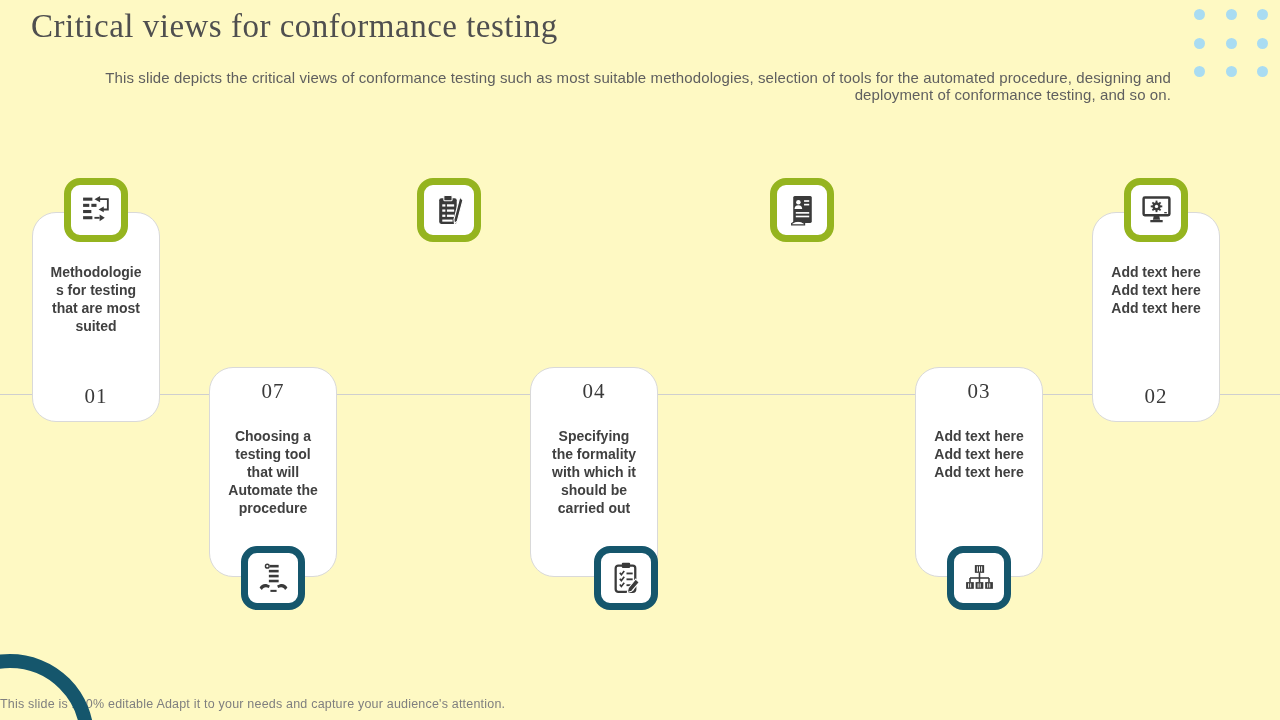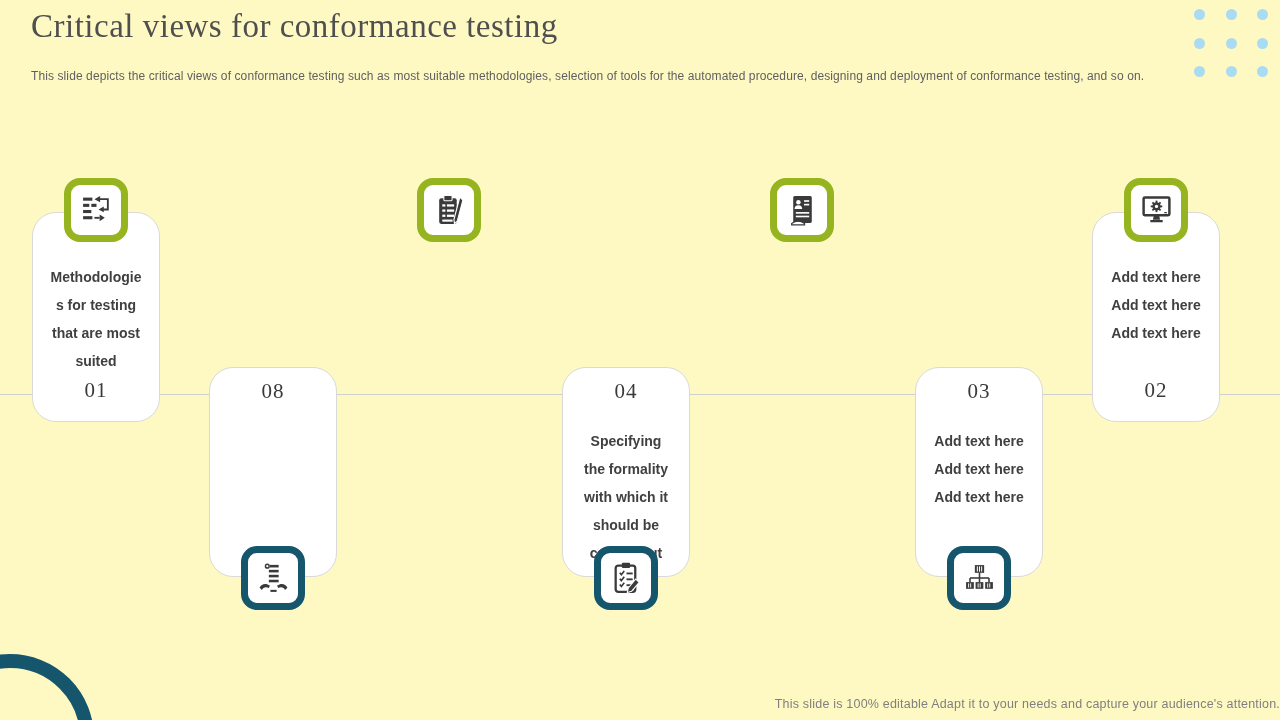--- a/index.html
+++ b/index.html
@@ -21,21 +21,21 @@
     overflow:hidden;font-family:"Liberation Sans", sans-serif;
   }
   .slide-title{
     position:absolute;left:31px;top:8px;margin:0;
     font-family:"Liberation Serif","DejaVu Serif",serif;
     font-weight:400;font-size:33px;color:var(--title-color);
     letter-spacing:0.5px;
   }
   .slide-subtitle{
     position:absolute;left:31px;top:69px;width:1140px;margin:0;
-    font-size:12px;color:var(--subtitle-color);letter-spacing:0.1px;
+    font-size:15px;color:var(--subtitle-color);letter-spacing:0.1px;text-align:right;
   }
   
   .dots{
     position:absolute;left:1194px;top:9px;
     display:grid;grid-template-columns:repeat(3,11px);
     grid-column-gap:20.5px;grid-row-gap:17.5px;
   }
   .dots span{width:11px;height:11px;border-radius:50%;background:var(--dot-blue);}
   
   .timeline-line{
@@ -44,44 +44,44 @@
   }
   .card{
     position:absolute;width:128px;height:210px;background:#fff;
     border:1px solid var(--card-border);border-radius:24px;
     box-sizing:border-box;z-index:1;
   }
   .card.above{top:212px;}
   .card.below{top:367px;}
   .card-title{
     position:absolute;left:5px;right:5px;text-align:center;
-    font-size:14px;font-weight:bold;line-height:28px;
+    font-size:14px;font-weight:bold;line-height:18px;
     color:var(--card-text);white-space:pre-line;
   }
   .card.above .card-title{top:50px;}
   .card.below .card-title{top:59px;}
   .card-number{
     position:absolute;left:0;right:0;text-align:center;
     font-family:"Liberation Serif","DejaVu Serif",serif;
     font-size:21px;color:var(--number-color);letter-spacing:1px;
   }
-  .card.above .card-number{bottom:18px;}
+  .card.above .card-number{bottom:12px;}
   .card.below .card-number{top:11px;}
   
   .icon-badge{
     position:absolute;width:64px;height:64px;box-sizing:border-box;
     border-radius:16px;background:#fff;z-index:2;
     display:flex;align-items:center;justify-content:center;
   }
   .icon-badge.green{border:7px solid var(--green);top:178px;}
   .icon-badge.teal{border:7px solid var(--teal);top:546px;}
   .icon-badge svg{width:33px;height:33px;color:var(--glyph);}
   
   .footer-note{
-    position:absolute;left:0;right:0;top:697px;text-align:right;
+    position:absolute;left:0;right:0;top:697px;text-align:left;
     font-size:12.5px;color:var(--footer-color);letter-spacing:0.2px;
   }
   
   .ring{
     position:absolute;left:-74px;top:654px;width:168px;height:168px;
     box-sizing:border-box;border:14px solid var(--teal);border-radius:50%;
   }
 </style>
 </head>
 <body>
@@ -123,21 +123,26 @@
       </g>
       <path d="M19 5 H27 V15 H22" fill="none" stroke="currentColor" stroke-width="1.8"></path>
       <polygon points="14,5 19.5,2 19.5,8" fill="currentColor"></polygon>
       <polygon points="18,15 23,12.2 23,17.8" fill="currentColor"></polygon>
       <rect x="14" y="22.2" width="5" height="1.8" fill="currentColor"></rect>
       <polygon points="19,19.8 24,23.1 19,26.4" fill="currentColor"></polygon>
     </svg>
   </div>
 
   <div class="card below" style="left:209px">
-    <div class="card-number">08</div>
+    <div class="card-number">07</div>
+    <div class="card-title">Choosing a
+testing tool
+that will
+Automate the
+procedure</div>
   </div>
   <div class="icon-badge teal" style="left:241px">
     <svg viewBox="0 0 32 32">
       <circle cx="10" cy="4" r="1.8" fill="none" stroke="currentColor" stroke-width="1.4"></circle>
       <g fill="currentColor">
         <rect x="12.5" y="2.8" width="8.5" height="2.5"></rect>
         <rect x="11.5" y="7.6" width="9.5" height="2.5"></rect>
         <rect x="11.5" y="12.4" width="9.5" height="2.5"></rect>
         <rect x="11.5" y="17.2" width="9.5" height="2.5"></rect>
       </g>
@@ -157,21 +162,21 @@
         <rect x="9" y="15" width="3" height="2.2"></rect>
           <rect x="13.5" y="15" width="7" height="2.2"></rect>
         <rect x="9" y="20" width="3" height="2.2"></rect>
           <rect x="13.5" y="20" width="7" height="2.2"></rect>
         <rect x="9" y="24.8" width="10" height="2"></rect>
       </g>
       <polygon points="26,3 29,6 23.5,26.5 20.8,28.5 20.3,24.8" fill="currentColor" stroke="#fff" stroke-width="1.1"></polygon>
     </svg>
   </div>
 
-  <div class="card below" style="left:562px">
+  <div class="card below" style="left:530px">
     <div class="card-number">04</div>
     <div class="card-title">Specifying
 the formality
 with which it
 should be
 carried out</div>
   </div>
   <div class="icon-badge teal" style="left:594px">
     <svg viewBox="0 0 32 32">
       <rect x="5.5" y="3.5" width="19" height="25.5" rx="2.5" fill="#fff" stroke="currentColor" stroke-width="2.2"></rect>

